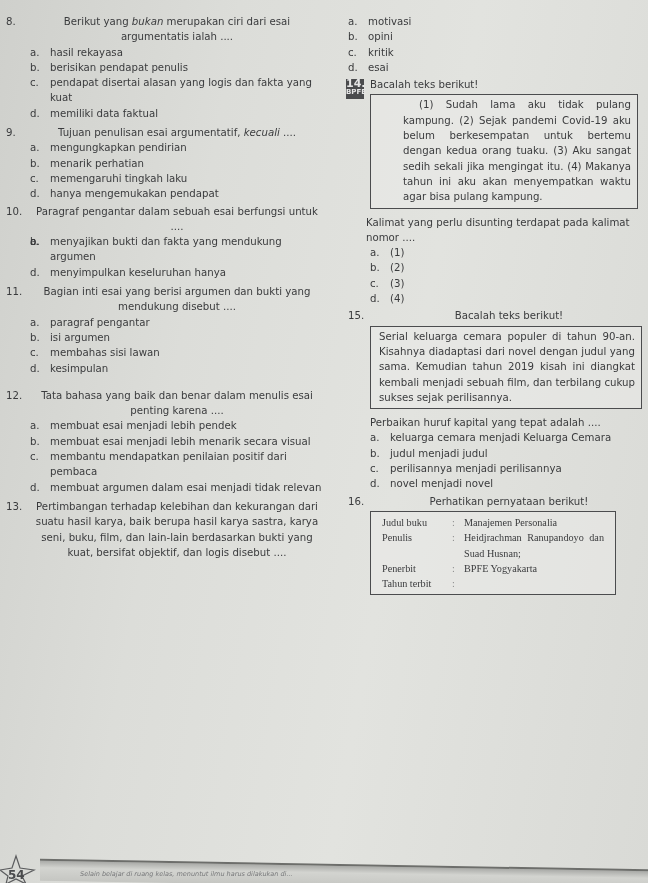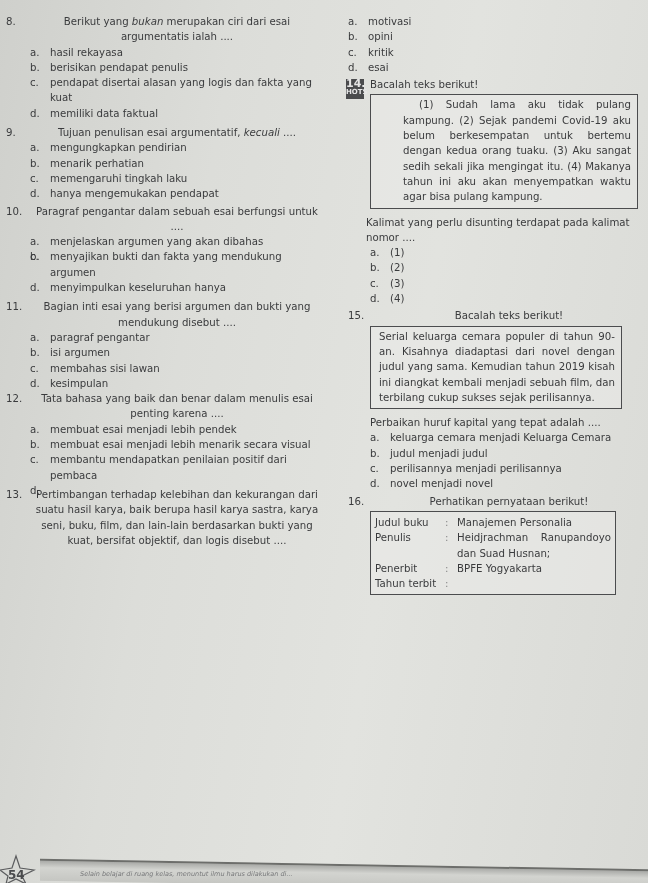--- a/index.html
+++ b/index.html
@@ -81,88 +81,88 @@
       <span class="q-stem"><span>Tujuan penulisan esai argumentatif, </span><span class="ital">kecuali</span><span> ....</span></span>
       <div class="opt"><span class="opt-letter">a.</span><span>mengungkapkan pendirian</span></div>
       <div class="opt"><span class="opt-letter">b.</span><span>menarik perhatian</span></div>
       <div class="opt"><span class="opt-letter">c.</span><span>memengaruhi tingkah laku</span></div>
       <div class="opt"><span class="opt-letter">d.</span><span>hanya mengemukakan pendapat</span></div>
     </div>
 
     <div class="q" style="margin-top:2px;">
       <span class="q-num">10.</span>
       <span class="q-stem">Paragraf pengantar dalam sebuah esai berfungsi untuk ....</span>
-      <div class="opt"><span class="opt-letter">a.</span><span>menjelaskan argumen yang akan dibahas</span></div>
+      <div class="opt"><span class="opt-letter">a.</span></div>
       <div class="opt"><span class="opt-letter">b.</span></div>
       <div class="opt"><span class="opt-letter">c.</span><span>menyajikan bukti dan fakta yang mendukung argumen</span></div>
       <div class="opt"><span class="opt-letter">d.</span><span>menyimpulkan keseluruhan hanya</span></div>
     </div>
 
     <div class="q" style="margin-top:4px;">
       <span class="q-num">11.</span>
       <span class="q-stem">Bagian inti esai yang berisi argumen dan bukti yang mendukung disebut ....</span>
       <div class="opt"><span class="opt-letter">a.</span><span>paragraf pengantar</span></div>
       <div class="opt"><span class="opt-letter">b.</span><span>isi argumen</span></div>
       <div class="opt"><span class="opt-letter">c.</span><span>membahas sisi lawan</span></div>
       <div class="opt"><span class="opt-letter">d.</span><span>kesimpulan</span></div>
     </div>
 
-    <div class="q" style="margin-top:0;">
+    <div class="q" style="margin-top:12px;">
       <span class="q-num">12.</span>
       <span class="q-stem">Tata bahasa yang baik dan benar dalam menulis esai penting karena ....</span>
       <div class="opt"><span class="opt-letter">a.</span><span>membuat esai menjadi lebih pendek</span></div>
       <div class="opt"><span class="opt-letter">b.</span><span>membuat esai menjadi lebih menarik secara visual</span></div>
       <div class="opt"><span class="opt-letter">c.</span><span>membantu mendapatkan penilaian positif dari pembaca</span></div>
-      <div class="opt"><span class="opt-letter">d.</span></div>
+      <div class="opt"><span class="opt-letter">d.</span><span>membuat argumen dalam esai menjadi tidak relevan</span></div>
     </div>
 
     <div class="q" style="margin-top:4px;">
       <span class="q-num">13.</span>
       <span class="q-stem">Pertimbangan terhadap kelebihan dan kekurangan dari suatu hasil karya, baik berupa hasil karya sastra, karya seni, buku, film, dan lain-lain berdasarkan bukti yang kuat, bersifat objektif, dan logis disebut ....</span>
     </div>
   </div>
 
   <div class="col col-right">
 
     <div style="padding-left:0;">
       <div class="opt"><span class="opt-letter">a.</span><span>motivasi</span></div>
       <div class="opt"><span class="opt-letter">b.</span><span>opini</span></div>
       <div class="opt"><span class="opt-letter">c.</span><span>kritik</span></div>
       <div class="opt"><span class="opt-letter">d.</span><span>esai</span></div>
     </div>
 
     <div style="position:relative; margin-top:2px; padding-left:22px;">
       <div class="hots" style="left:-2px;">
         <span class="n">14.</span>
-        <span>HOTS</span>
+        <span>BPFE</span>
       </div>
       <div>Bacalah teks berikut!</div>
       <div class="textbox" style="text-indent:16px; width:268px;padding-left:32px;">(1) Sudah lama aku tidak pulang kampung. (2) Sejak pandemi Covid-19 aku belum berkesempatan untuk bertemu dengan kedua orang tuaku. (3) Aku sangat sedih sekali jika mengingat itu. (4) Makanya tahun ini aku akan menyempatkan waktu agar bisa pulang kampung.</div>
       <div style="margin-left:-4px; width:276px;">Kalimat yang perlu disunting terdapat pada kalimat nomor ....</div>
       <div class="opt"><span class="opt-letter">a.</span><span>(1)</span></div>
       <div class="opt"><span class="opt-letter">b.</span><span>(2)</span></div>
       <div class="opt"><span class="opt-letter">c.</span><span>(3)</span></div>
       <div class="opt"><span class="opt-letter">d.</span><span>(4)</span></div>
     </div>
 
     <div class="q" style="margin-top:2px; margin-left:-26px; padding-left:48px;">
       <span class="q-num" style="left:26px;">15.</span>
       <span class="q-stem">Bacalah teks berikut!</span>
-      <div class="textbox" style="width:252px;">Serial keluarga cemara populer di tahun 90-an. Kisahnya diadaptasi dari novel dengan judul yang sama. Kemudian tahun 2019 kisah ini diangkat kembali menjadi sebuah film, dan terbilang cukup sukses sejak perilisannya.</div>
+      <div class="textbox" style="width:272px;">Serial keluarga cemara populer di tahun 90-an. Kisahnya diadaptasi dari novel dengan judul yang sama. Kemudian tahun 2019 kisah ini diangkat kembali menjadi sebuah film, dan terbilang cukup sukses sejak perilisannya.</div>
       <div style="width:252px;">Perbaikan huruf kapital yang tepat adalah ....</div>
       <div class="opt"><span class="opt-letter">a.</span><span>keluarga cemara menjadi Keluarga Cemara</span></div>
       <div class="opt"><span class="opt-letter">b.</span><span>judul menjadi judul</span></div>
       <div class="opt"><span class="opt-letter">c.</span><span>perilisannya menjadi perilisannya</span></div>
       <div class="opt"><span class="opt-letter">d.</span><span>novel menjadi novel</span></div>
     </div>
 
     <div class="q" style="margin-top:2px; margin-left:-26px; padding-left:48px;">
       <span class="q-num" style="left:26px;">16.</span>
       <span class="q-stem">Perhatikan pernyataan berikut!</span>
-      <div class="textbox" style="width:246px; padding:3px 4px;">
+      <div class="textbox" style="width:246px; padding:3px 11px;font-family:Liberation Serif, serif;">
         <div class="bib-row">
           <span class="bib-key">Judul buku</span>
           <span class="bib-sep">:</span>
           <span class="bib-val">Manajemen Personalia</span>
         </div>
         <div class="bib-row">
           <span class="bib-key">Penulis</span>
           <span class="bib-sep">:</span>
           <span class="bib-val">Heidjrachman Ranupandoyo dan Suad Husnan;</span>
         </div>

